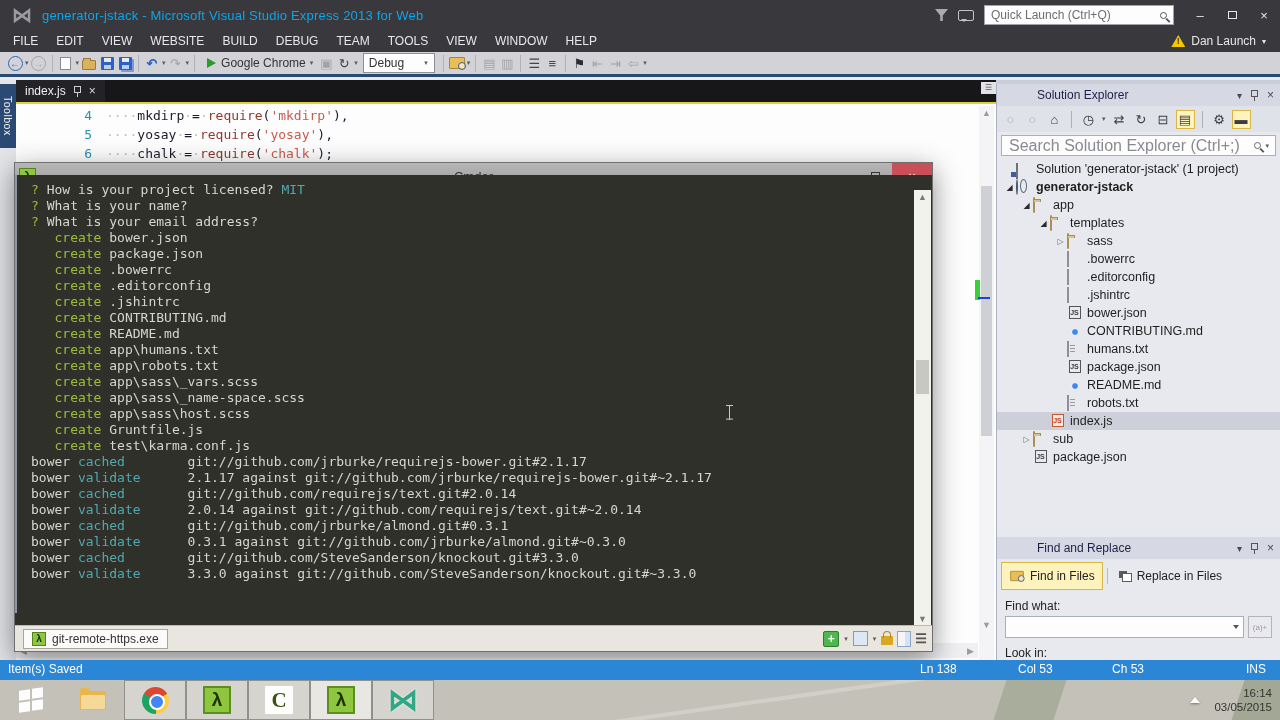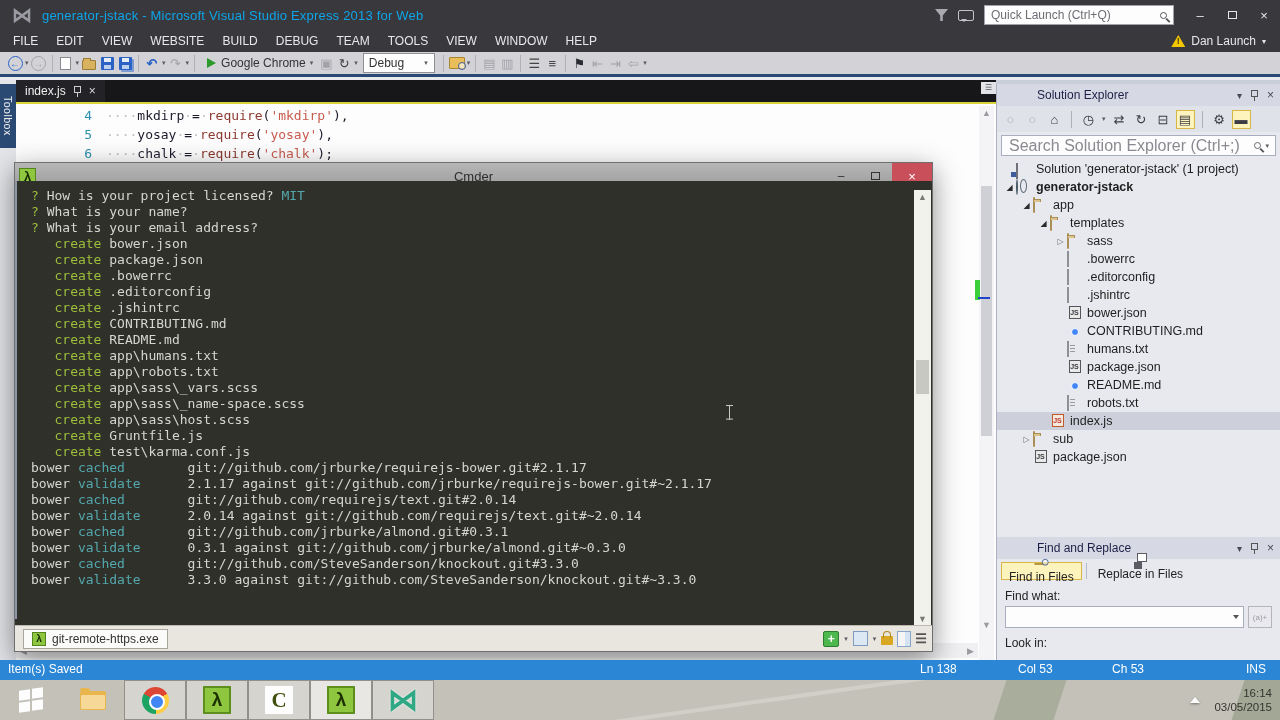--- a/index.html
+++ b/index.html
@@ -90,21 +90,21 @@
   .cmder-title{position:absolute;left:0;top:0;width:100%;height:26px;
     background:linear-gradient(#b6b6b6,#9c9c9c);display:flex;align-items:center;}
   .lam{width:17px;height:17px;background:#8ec63f;border:1px solid #55841c;color:#142800;
     font-size:13px;font-weight:bold;display:flex;align-items:center;justify-content:center;line-height:1;}
   .cmder-title .lam{margin-left:4px;}
   .cmder-title-text{position:absolute;left:0;right:0;text-align:center;color:#2e2e2e;font-size:13px;}
   .cmder-btns{position:absolute;right:0;top:0;height:26px;display:flex;align-items:stretch;}
   .cm-btn{width:34px;display:flex;align-items:center;justify-content:center;color:#333;font-size:12px;}
   .cm-close{background:#c9505a;color:#fff;width:40px;font-size:13px;}
   .cm-restore{width:9px;height:8px;border:1.3px solid #333;}
-  .term{position:absolute;left:0;top:18px;width:100%;height:438px;background:#30302b;border-left:2px solid #8d98a5;
+  .term{position:absolute;left:0;top:12px;width:100%;height:438px;background:#30302b;border-left:2px solid #8d98a5;
     font-family:"DejaVu Sans Mono",monospace;font-size:13px;line-height:16px;white-space:pre;padding:7px 0 0 14px;overflow:hidden;}
   .t-w{color:#d6d6cf;} .t-g{color:#9cbe3b;} .t-c{color:#53a8ad;}
   .term-scroll{position:absolute;right:1px;top:27px;width:17px;height:436px;background:#f2f2ed;}
   .ts-arrow{position:absolute;left:0;width:17px;text-align:center;color:#7a7a74;font-size:9px;}
   .ts-thumb{position:absolute;left:2px;top:170px;width:13px;height:34px;background:#c8c8c2;}
   .ibeam{position:absolute;left:710px;top:242px;width:9px;height:15px;pointer-events:none;}
   .ibeam::before{content:"";position:absolute;left:4px;top:0;width:1.4px;height:15px;background:#c9c9c4;}
   .ibeam::after{content:"";position:absolute;left:1px;top:0;width:7px;height:1.4px;background:#c9c9c4;box-shadow:0 13.6px #c9c9c4;}
   .cmder-bar{position:absolute;left:0;bottom:0;width:100%;height:26px;background:#e9e6e0;border-top:1px solid #bcb9b2;
     display:flex;align-items:center;}
@@ -156,21 +156,21 @@
   .ic-chrome::after{content:"";position:absolute;left:3.5px;top:3.5px;width:6px;height:6px;border-radius:50%;
     background:#4285f4;border:1.3px solid #fff;}
   .ic-globe{width:13px;height:13px;border-radius:50%;margin:0 auto;border:1px solid #4a5a66;
     background:radial-gradient(circle at 40% 35%,#eef4f8,#aebfcc);position:relative;}
   .ic-globe::before{content:"";position:absolute;left:3px;top:-1px;width:5px;height:12px;border:1px solid #5a6a76;border-radius:50%;}
   .ic-sol{width:12px;height:12px;background:#f2f2f4;border:1px solid #70707a;margin:1px auto 0;position:relative;}
   .ic-sol::after{content:"";position:absolute;right:1px;bottom:1px;width:5px;height:5px;background:#3c5a9c;}
 
   .find-panel{position:absolute;left:0;top:457px;width:284px;height:123px;background:#e7e9ef;border-left:1px solid #aab0c0;}
   .fr-tabs{display:flex;align-items:center;gap:4px;padding:3px 4px;}
-  .fr-tab{height:18px;display:flex;align-items:center;gap:5px;font-size:12px;color:#222;padding:0 7px;flex-direction:column;}
+  .fr-tab{height:28px;display:flex;align-items:center;gap:5px;font-size:12px;color:#222;padding:0 7px;}
   .fr-tab.active{background:#fdf3bc;border:1px solid #d9b648;}
   .fr-sep{width:1px;height:16px;background:#b8bcc8;}
   .repl-ic{width:13px;height:11px;position:relative;}
   .repl-ic::before{content:"";position:absolute;left:0;top:0;width:8px;height:7px;background:#5a5a62;}
   .repl-ic::after{content:"";position:absolute;right:0;bottom:0;width:8px;height:7px;background:#fff;border:1px solid #5a5a62;}
   .fr-label{font-size:12px;color:#222;padding:6px 8px 3px;}
   .fr-row{display:flex;align-items:center;gap:4px;padding:0 8px;}
   .combo{flex:1;height:22px;background:#fdfdfd;border:1px solid #a8aebe;display:flex;align-items:center;justify-content:flex-end;padding:0 4px;}
   .combo-arrow{width:0;height:0;border-top:4px solid #555;border-left:3.5px solid transparent;border-right:3.5px solid transparent;}
   .rx-btn{width:24px;height:22px;background:#eaeaee;border:1px solid #b4b4bc;color:#9a9aa2;

